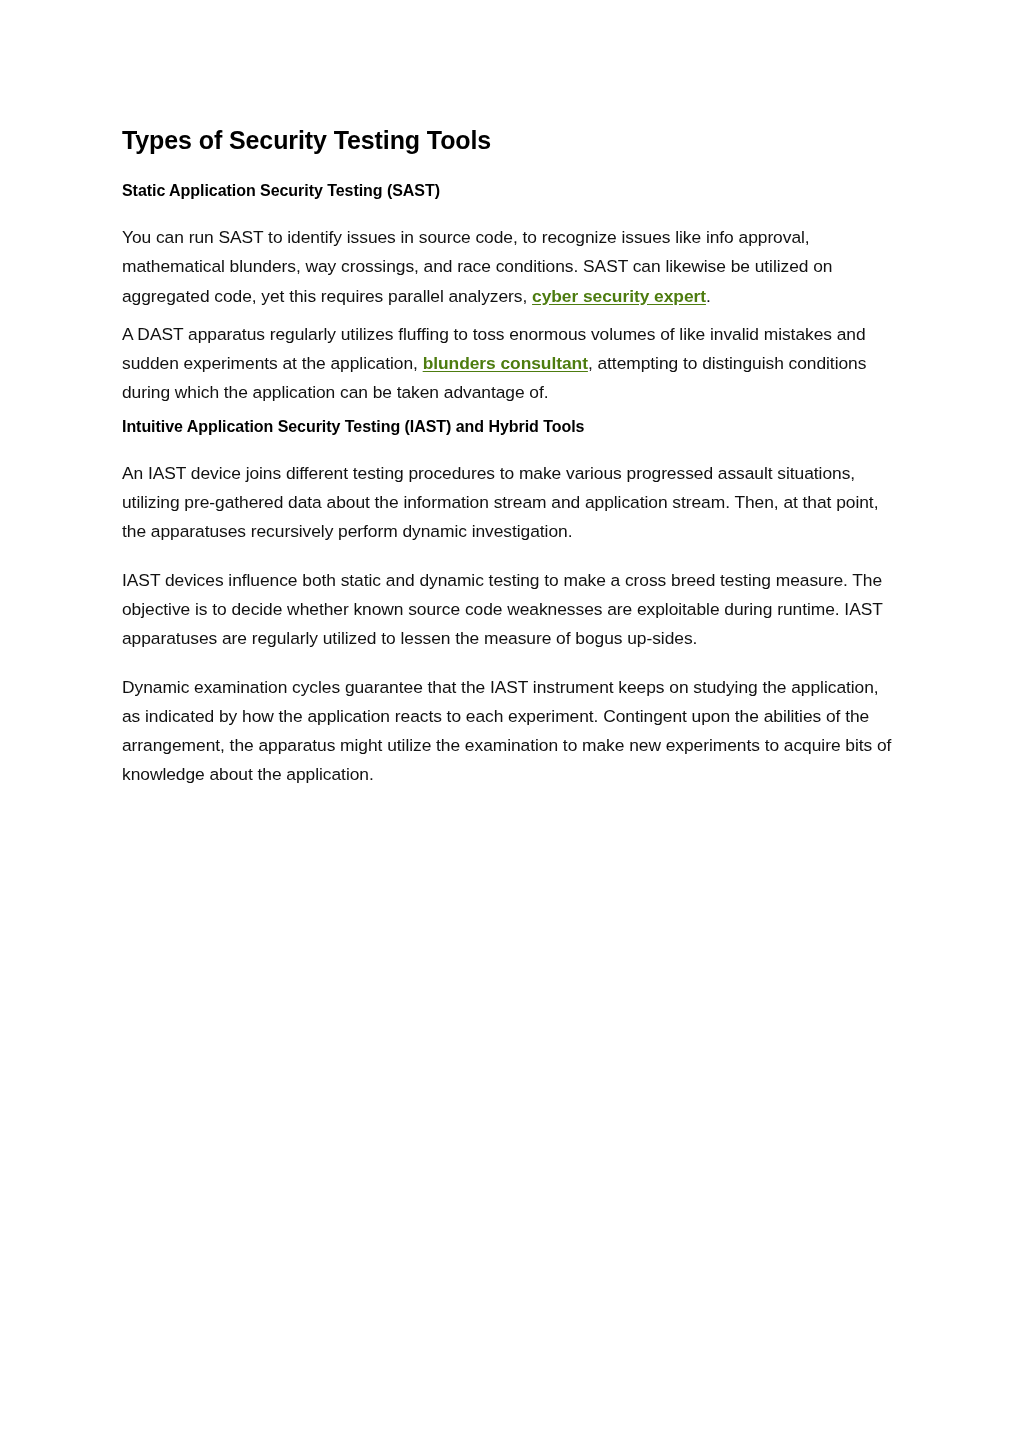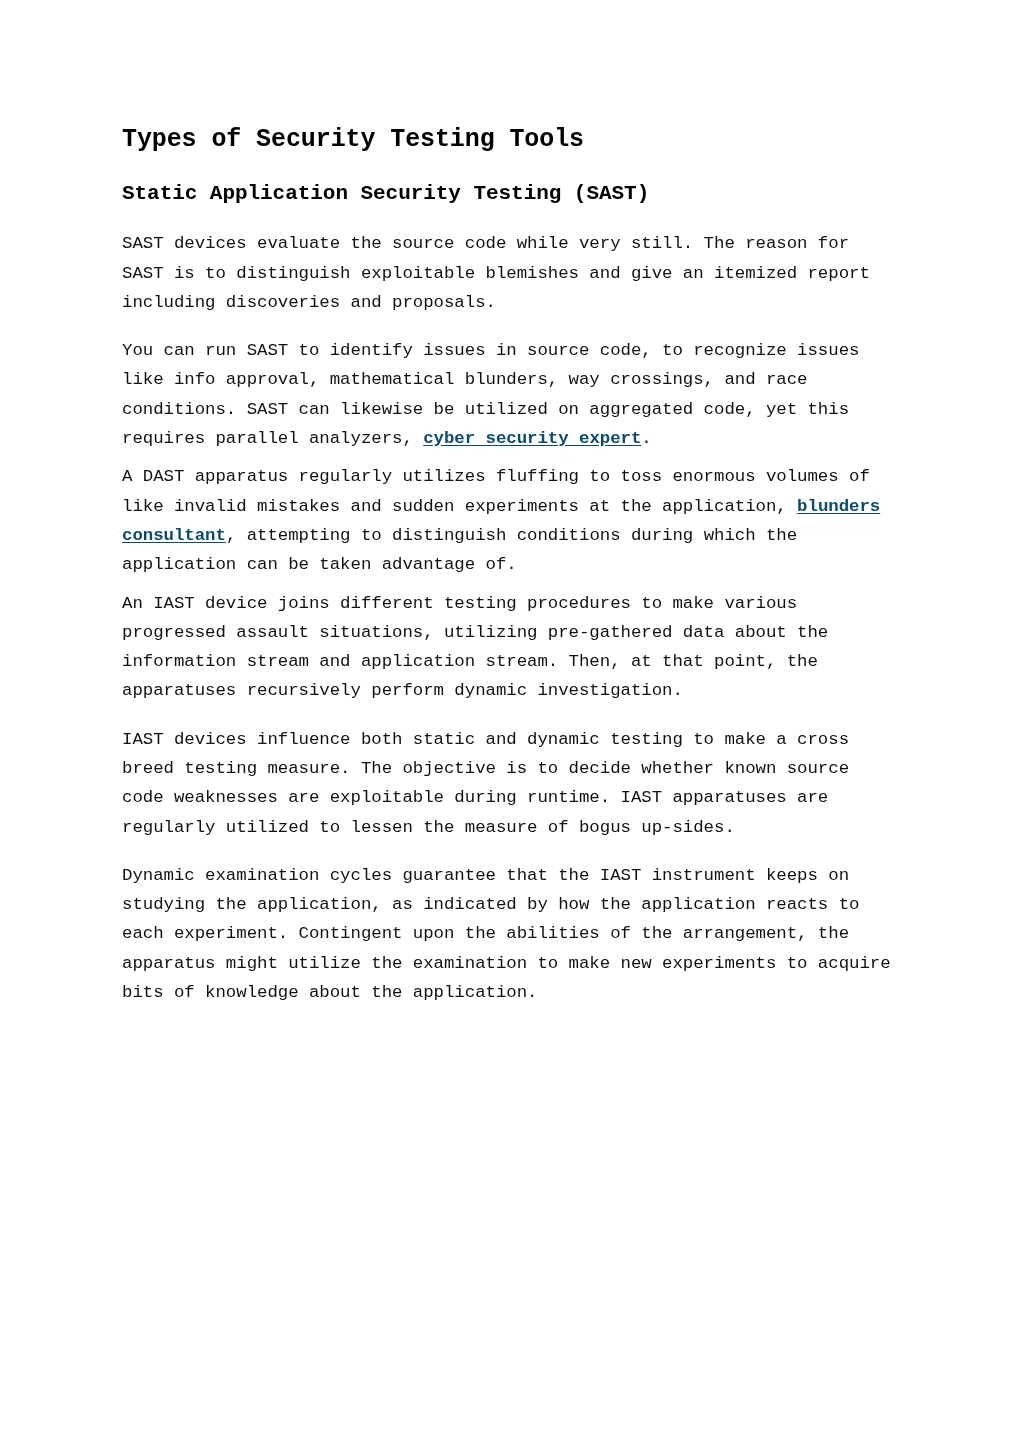--- a/index.html
+++ b/index.html
@@ -14,52 +14,51 @@
     font-family: "Liberation Sans", sans-serif;
     color: #0a0a0a;
     overflow: hidden;
   }
   .page {
     box-sizing: border-box;
     width: 1023px;
     height: 1447px;
     background: #ffffff;
     padding: 125px 123px 4px 122px;
-    font-family: Liberation Mono, monospace;
   }
   .doc-title {
     font-size: 25px;
     font-weight: bold;
     line-height: 1.2;
     letter-spacing: -0.1px;
     margin: 0 0 26px 0;
     color: #000000;
   }
   .section-heading {
-    font-size: 21px;
+    font-size: 16px;
     font-weight: bold;
     line-height: 1.25;
     letter-spacing: -0.05px;
     margin: 0 0 22px 0;
     color: #000000;
   }
   .body-par {
     font-size: 17.4px;
     line-height: 29.3px;
     margin: 0 0 19px 0;
     color: #111111;
     text-align: left;
     letter-spacing: -0.05px;
   }
   .body-par:last-child {
     margin-bottom: 0;
   }
   a.doc-link,
   .doc-link {
-    color: #0c4a6e;
+    color: #4d7c0f;
     font-weight: bold;
     text-decoration: underline;
     text-underline-offset: 2px;
     cursor: pointer;
   }
   .section {
     display: block;
   }
   .sec-gap {
     height: 9px;
@@ -68,37 +67,37 @@
 </head>
 <body>
 
 <div class="page">
 
   <h1 class="doc-title">Types of Security Testing Tools</h1>
 
   <div class="section">
     <h2 class="section-heading">Static Application Security Testing (SAST)</h2>
 
-    <p class="body-par">SAST devices evaluate the source code while very still. The reason for SAST is to distinguish exploitable blemishes and give an itemized report including discoveries and proposals.</p>
 
     <p class="body-par"><span>You can run SAST to identify issues in source code, to recognize issues like info approval, mathematical blunders, way crossings, and race conditions. SAST can likewise be utilized on aggregated code, yet this requires parallel analyzers, </span><a class="doc-link">cyber security expert</a><span>.</span></p>
   </div>
 
   <div class="sec-gap"></div>
 
   <div class="section">
 
 
     <p class="body-par"><span>A DAST apparatus regularly utilizes fluffing to toss enormous volumes of like invalid mistakes and sudden experiments at the application, </span><a class="doc-link">blunders consultant</a><span>, attempting to distinguish conditions during which the application can be taken advantage of.</span></p>
 
   </div>
 
   <div class="sec-gap"></div>
 
   <div class="section">
+    <h2 class="section-heading">Intuitive Application Security Testing (IAST) and Hybrid Tools</h2>
 
     <p class="body-par">An IAST device joins different testing procedures to make various progressed assault situations, utilizing pre-gathered data about the information stream and application stream. Then, at that point, the apparatuses recursively perform dynamic investigation.</p>
 
     <p class="body-par">IAST devices influence both static and dynamic testing to make a cross breed testing measure. The objective is to decide whether known source code weaknesses are exploitable during runtime. IAST apparatuses are regularly utilized to lessen the measure of bogus up-sides.</p>
 
     <p class="body-par">Dynamic examination cycles guarantee that the IAST instrument keeps on studying the application, as indicated by how the application reacts to each experiment. Contingent upon the abilities of the arrangement, the apparatus might utilize the examination to make new experiments to acquire bits of knowledge about the application.</p>
   </div>
 
 </div>
 

